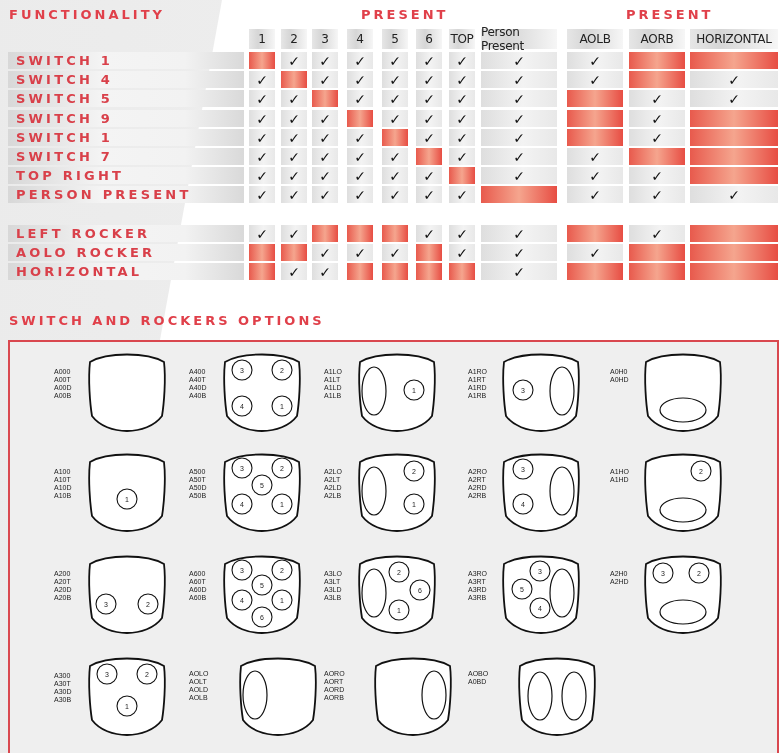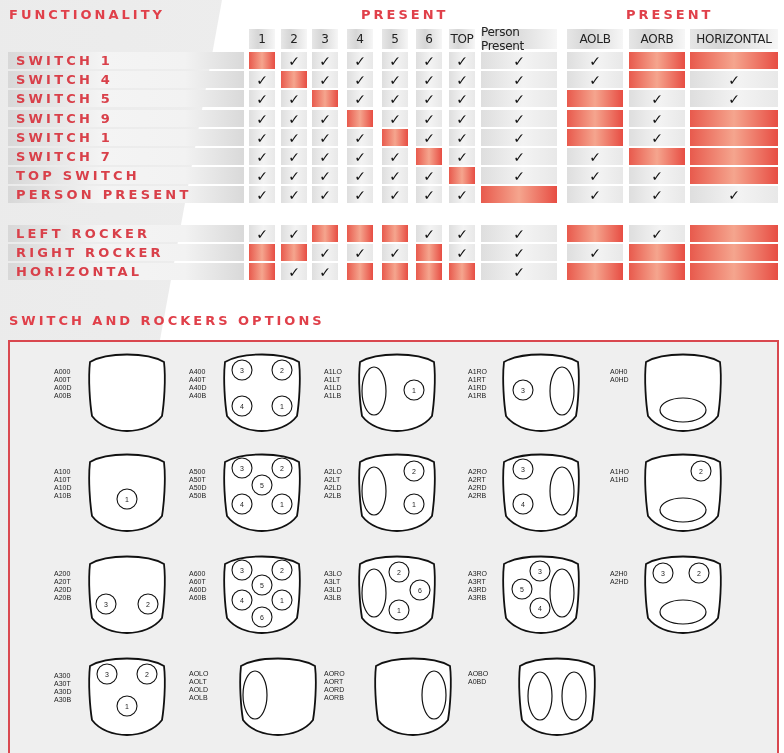--- a/index.html
+++ b/index.html
@@ -142,21 +142,21 @@
     <div class="cell check" style="left: 281px; width: 26px; top: 148px;"></div>
     <div class="cell check" style="left: 312px; width: 26px; top: 148px;"></div>
     <div class="cell check" style="left: 347px; width: 26px; top: 148px;"></div>
     <div class="cell check" style="left: 382px; width: 26px; top: 148px;"></div>
     <div class="cell red" style="left: 416px; width: 26px; top: 148px;"></div>
     <div class="cell check" style="left: 449px; width: 26px; top: 148px;"></div>
     <div class="cell check" style="left: 481px; width: 76px; top: 148px;"></div>
     <div class="cell check" style="left: 567px; width: 56px; top: 148px;"></div>
     <div class="cell red" style="left: 629px; width: 56px; top: 148px;"></div>
     <div class="cell red" style="left: 690px; width: 88px; top: 148px;"></div>
-    <div class="row-label" style="top: 167px;">TOP SWITCH</div>
+    <div class="row-label" style="top: 167px;">TOP RIGHT</div>
     <div class="cell check" style="left: 249px; width: 26px; top: 167px;"></div>
     <div class="cell check" style="left: 281px; width: 26px; top: 167px;"></div>
     <div class="cell check" style="left: 312px; width: 26px; top: 167px;"></div>
     <div class="cell check" style="left: 347px; width: 26px; top: 167px;"></div>
     <div class="cell check" style="left: 382px; width: 26px; top: 167px;"></div>
     <div class="cell check" style="left: 416px; width: 26px; top: 167px;"></div>
     <div class="cell red" style="left: 449px; width: 26px; top: 167px;"></div>
     <div class="cell check" style="left: 481px; width: 76px; top: 167px;"></div>
     <div class="cell check" style="left: 567px; width: 56px; top: 167px;"></div>
     <div class="cell check" style="left: 629px; width: 56px; top: 167px;"></div>
@@ -178,21 +178,21 @@
     <div class="cell check" style="left: 281px; width: 26px; top: 225px;"></div>
     <div class="cell red" style="left: 312px; width: 26px; top: 225px;"></div>
     <div class="cell red" style="left: 347px; width: 26px; top: 225px;"></div>
     <div class="cell red" style="left: 382px; width: 26px; top: 225px;"></div>
     <div class="cell check" style="left: 416px; width: 26px; top: 225px;"></div>
     <div class="cell check" style="left: 449px; width: 26px; top: 225px;"></div>
     <div class="cell check" style="left: 481px; width: 76px; top: 225px;"></div>
     <div class="cell red" style="left: 567px; width: 56px; top: 225px;"></div>
     <div class="cell check" style="left: 629px; width: 56px; top: 225px;"></div>
     <div class="cell red" style="left: 690px; width: 88px; top: 225px;"></div>
-    <div class="row-label" style="top: 244px;">RIGHT ROCKER</div>
+    <div class="row-label" style="top: 244px;">AOLO ROCKER</div>
     <div class="cell red" style="left: 249px; width: 26px; top: 244px;"></div>
     <div class="cell red" style="left: 281px; width: 26px; top: 244px;"></div>
     <div class="cell check" style="left: 312px; width: 26px; top: 244px;"></div>
     <div class="cell check" style="left: 347px; width: 26px; top: 244px;"></div>
     <div class="cell check" style="left: 382px; width: 26px; top: 244px;"></div>
     <div class="cell red" style="left: 416px; width: 26px; top: 244px;"></div>
     <div class="cell check" style="left: 449px; width: 26px; top: 244px;"></div>
     <div class="cell check" style="left: 481px; width: 76px; top: 244px;"></div>
     <div class="cell check" style="left: 567px; width: 56px; top: 244px;"></div>
     <div class="cell red" style="left: 629px; width: 56px; top: 244px;"></div>

